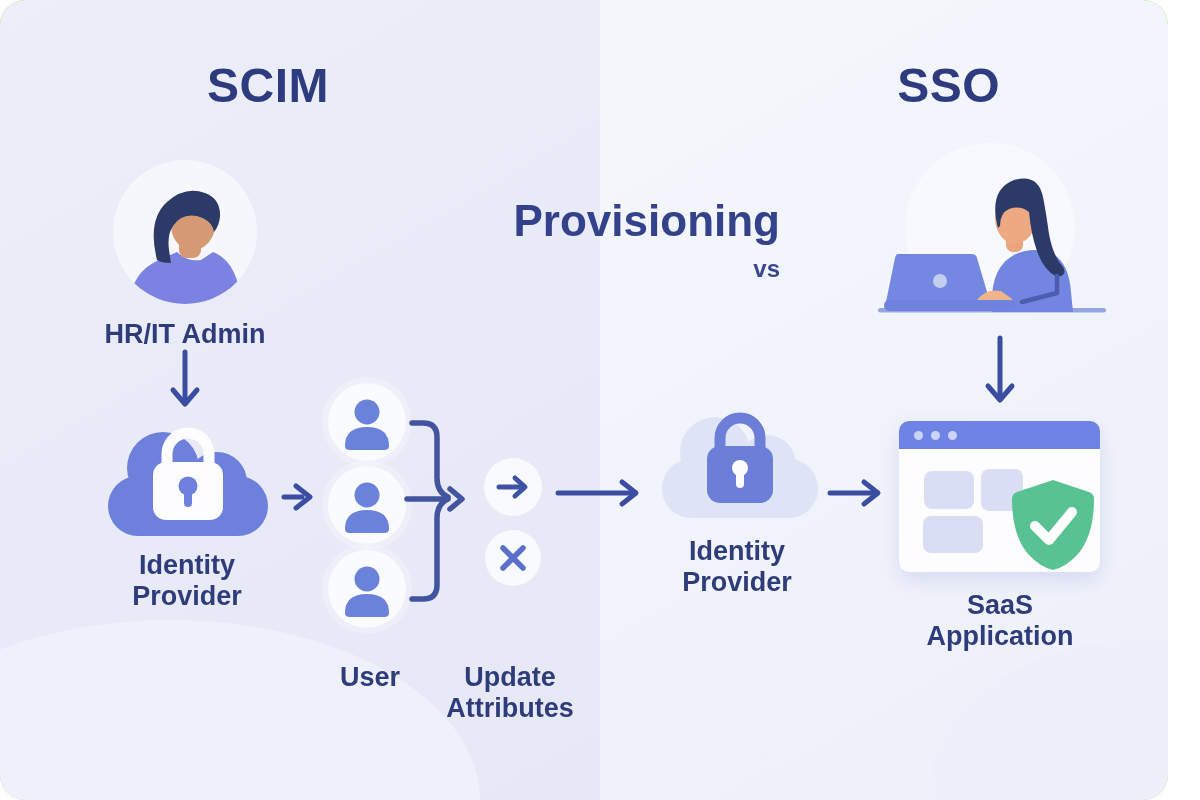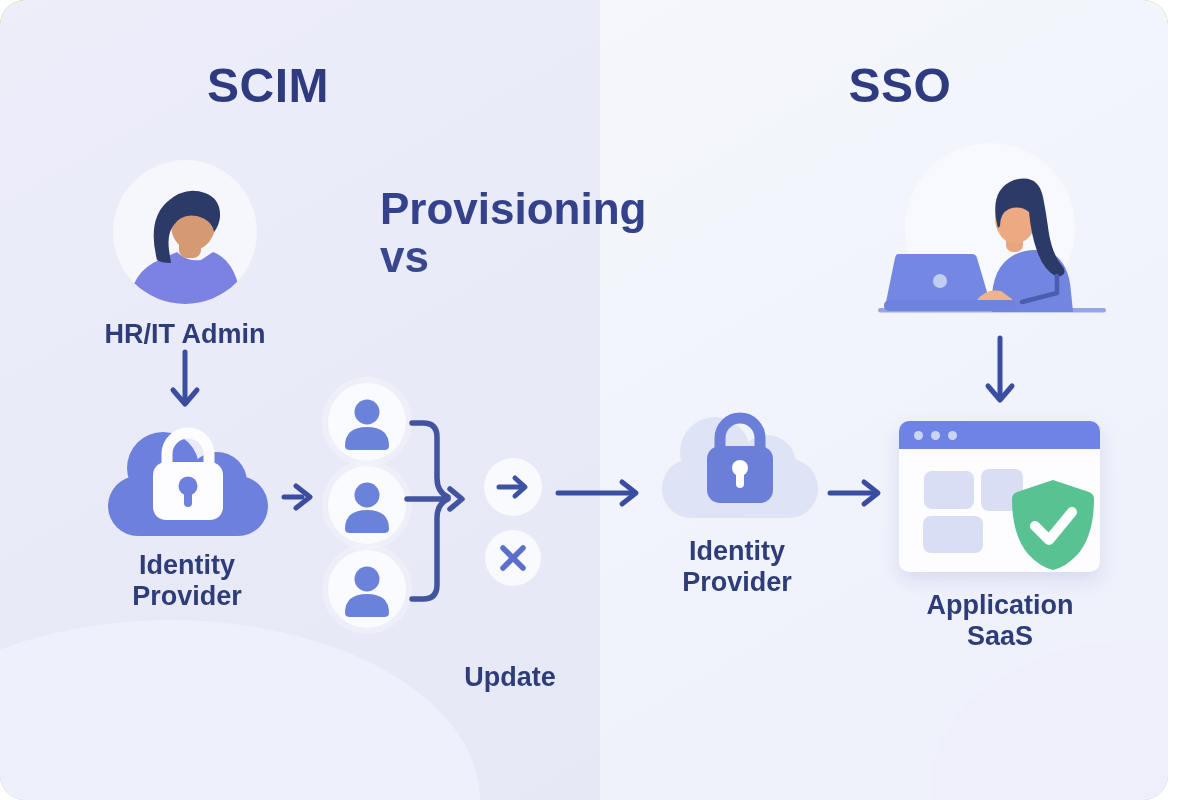--- a/index.html
+++ b/index.html
@@ -6,23 +6,23 @@
   body{font-family:"Liberation Sans",sans-serif;}
   .stage{position:relative;width:1168px;height:800px;overflow:hidden;background:#84cc16;border-radius:25px;}
   .bg{position:absolute;top:0;height:800px;}
   .bg-left{left:0;width:600px;background:linear-gradient(150deg,#edeefa 0%,#e8eaf7 55%,#e6e8f6 100%);}
   .bg-right{left:600px;width:600px;background:linear-gradient(150deg,#f5f7fd 0%,#f1f3fb 55%,#edeffa 100%);}
   .blob{position:absolute;border-radius:50%;}
   .blob-bl{left:-140px;top:620px;width:620px;height:360px;background:#eff1fb;opacity:.85;}
   .blob-br{left:930px;top:640px;width:420px;height:300px;background:#edeffa;opacity:.8;}
   .halo{position:absolute;border-radius:50%;background:#f7f9fe;}
   .heading{position:absolute;text-align:center;font-weight:700;font-size:48px;letter-spacing:.5px;color:#2e3b7e;}
-  .title{position:absolute;left:380px;top:184px;width:400px;text-align:left;color:#34428c;}
+  .title{position:absolute;left:380px;top:196px;width:400px;text-align:right;color:#34428c;}
   .title .t-big{font-size:44px;font-weight:700;line-height:50px;}
-  .title .t-vs{font-size:44px;font-weight:600;line-height:46px;color:#39478f;}
+  .title .t-vs{font-size:24px;font-weight:600;line-height:46px;color:#39478f;}
   .label{position:absolute;text-align:center;font-weight:600;font-size:27px;line-height:31px;color:#2e3c7a;}
   .avatar{position:absolute;border-radius:50%;background:#f5f7fc;overflow:hidden;}
   .ucircle{position:absolute;border-radius:50%;background:#f9fbfe;box-shadow:0 0 0 6px rgba(255,255,255,.25);}
   .mini-circle{position:absolute;border-radius:50%;background:#f8fafd;}
   .window{position:absolute;left:899px;top:421px;width:201px;height:151px;background:#fdfdff;border-radius:10px;box-shadow:0 8px 20px rgba(110,125,200,.20);}
   .window-bar{position:absolute;left:0;top:0;width:201px;height:28px;background:#6f83e6;border-radius:10px 10px 0 0;}
   .dot{position:absolute;top:10px;width:9px;height:9px;border-radius:50%;background:#ccd4f4;}
   .wblock{position:absolute;background:#d9def5;border-radius:8px;}
   svg{display:block;}
   .abs{position:absolute;}
@@ -32,21 +32,21 @@
 
 <div class="stage">
 
   <div class="bg bg-left"></div>
   <div class="bg bg-right"></div>
   <div class="blob blob-bl"></div>
   <div class="blob blob-br"></div>
   <div class="halo" style="left:905px;top:143px;width:170px;height:170px;"></div>
 
   <div class="heading" style="left:168px;top:58px;width:200px;">SCIM</div>
-  <div class="heading" style="left:800px;top:58px;width:200px;">SSO</div>
+  <div class="heading" style="left:800px;top:58px;width:200px;text-align:right;">SSO</div>
 
   <div class="title">
     <div class="t-big">Provisioning</div>
     <div class="t-vs">vs</div>
   </div>
 
   <div class="avatar" style="left:113px;top:160px;width:144px;height:144px;">
     <svg width="144" height="144" viewBox="0 0 144 144">
       <path d="M16 146 Q18 112 46 100 L64 92 Q74 102 88 100 L100 92 Q126 102 128 146 Z" fill="#7c82e2"></path>
       <rect x="66" y="76" width="22" height="22" rx="8" fill="#d59a73"></rect>
@@ -87,23 +87,25 @@
     </svg>
   </div>
   <div class="ucircle" style="left:328px;top:550px;width:78px;height:78px;">
     <svg width="78" height="78" viewBox="0 0 78 78">
       <circle cx="39" cy="29" r="12.5" fill="#6b82da"></circle>
       <path d="M17 63 Q17 44 39 44 Q61 44 61 63 Q61 67 56 67 L22 67 Q17 67 17 63 Z" fill="#6b82da"></path>
     </svg>
   </div>
 
   <div class="label" style="left:296px;top:662px;width:148px;">
+    <div>User</div>
   </div>
   <div class="label" style="left:436px;top:662px;width:148px;">
     <div>Update</div>
+    <div>Attributes</div>
   </div>
 
   <div class="mini-circle" style="left:484px;top:458px;width:58px;height:58px;">
     <svg width="58" height="58" viewBox="0 0 58 58">
       <g fill="none" stroke="#3e52a5" stroke-width="5" stroke-linecap="round" stroke-linejoin="round">
         <path d="M15 29 H39"></path>
           <path d="M31 20 L41 29 L31 38"></path>
       </g>
     </svg>
   </div>
@@ -159,22 +161,22 @@
     <div class="wblock" style="left:82px;top:48px;width:42px;height:42px;"></div>
     <div class="wblock" style="left:24px;top:95px;width:60px;height:37px;"></div>
   </div>
   <div class="abs" style="left:1008px;top:477px;">
     <svg width="90" height="96" viewBox="0 0 90 96">
       <path d="M45 3 L81 15 Q86 17 86 22 Q86 58 70 77 Q58 90 45 93 Q32 90 20 77 Q4 58 4 22 Q4 17 9 15 Z" fill="#59c293"></path>
       <path d="M27 49 L41 63 L64 35" fill="none" stroke="#ffffff" stroke-width="10" stroke-linecap="round" stroke-linejoin="round"></path>
     </svg>
   </div>
   <div class="label" style="left:910px;top:590px;width:180px;">
+    <div>SaaS</div>
     <div>Application</div>
-    <div>SaaS</div>
   </div>
 
   <svg class="abs" style="left:0;top:0;pointer-events:none;" width="1200" height="800" viewBox="0 0 1200 800">
     <g fill="none" stroke="#3a4da0" stroke-width="5" stroke-linecap="round" stroke-linejoin="round">
       <g>
         <path d="M185 352 V400"></path>
           <path d="M173 390 L185 404 L197 390"></path>
       </g>
       <g>
         <path d="M284 497 H302"></path>

